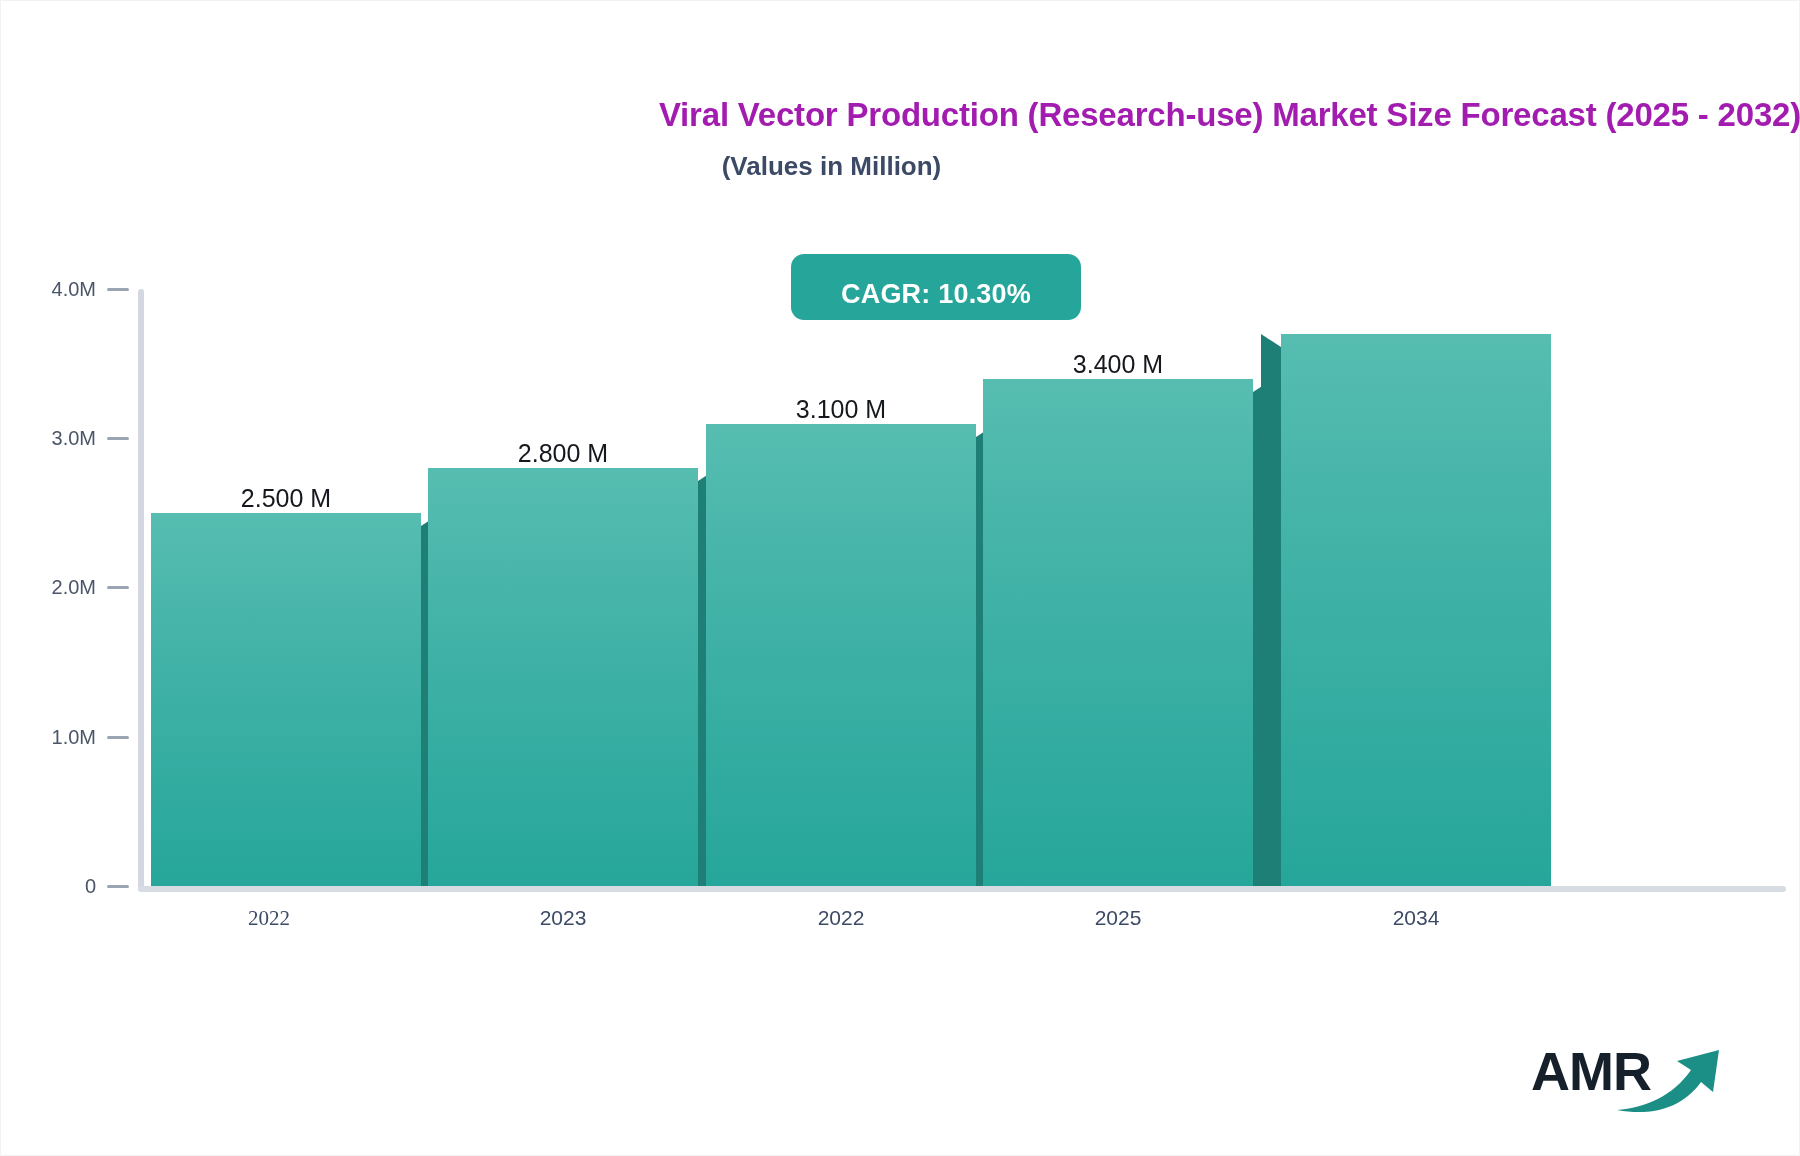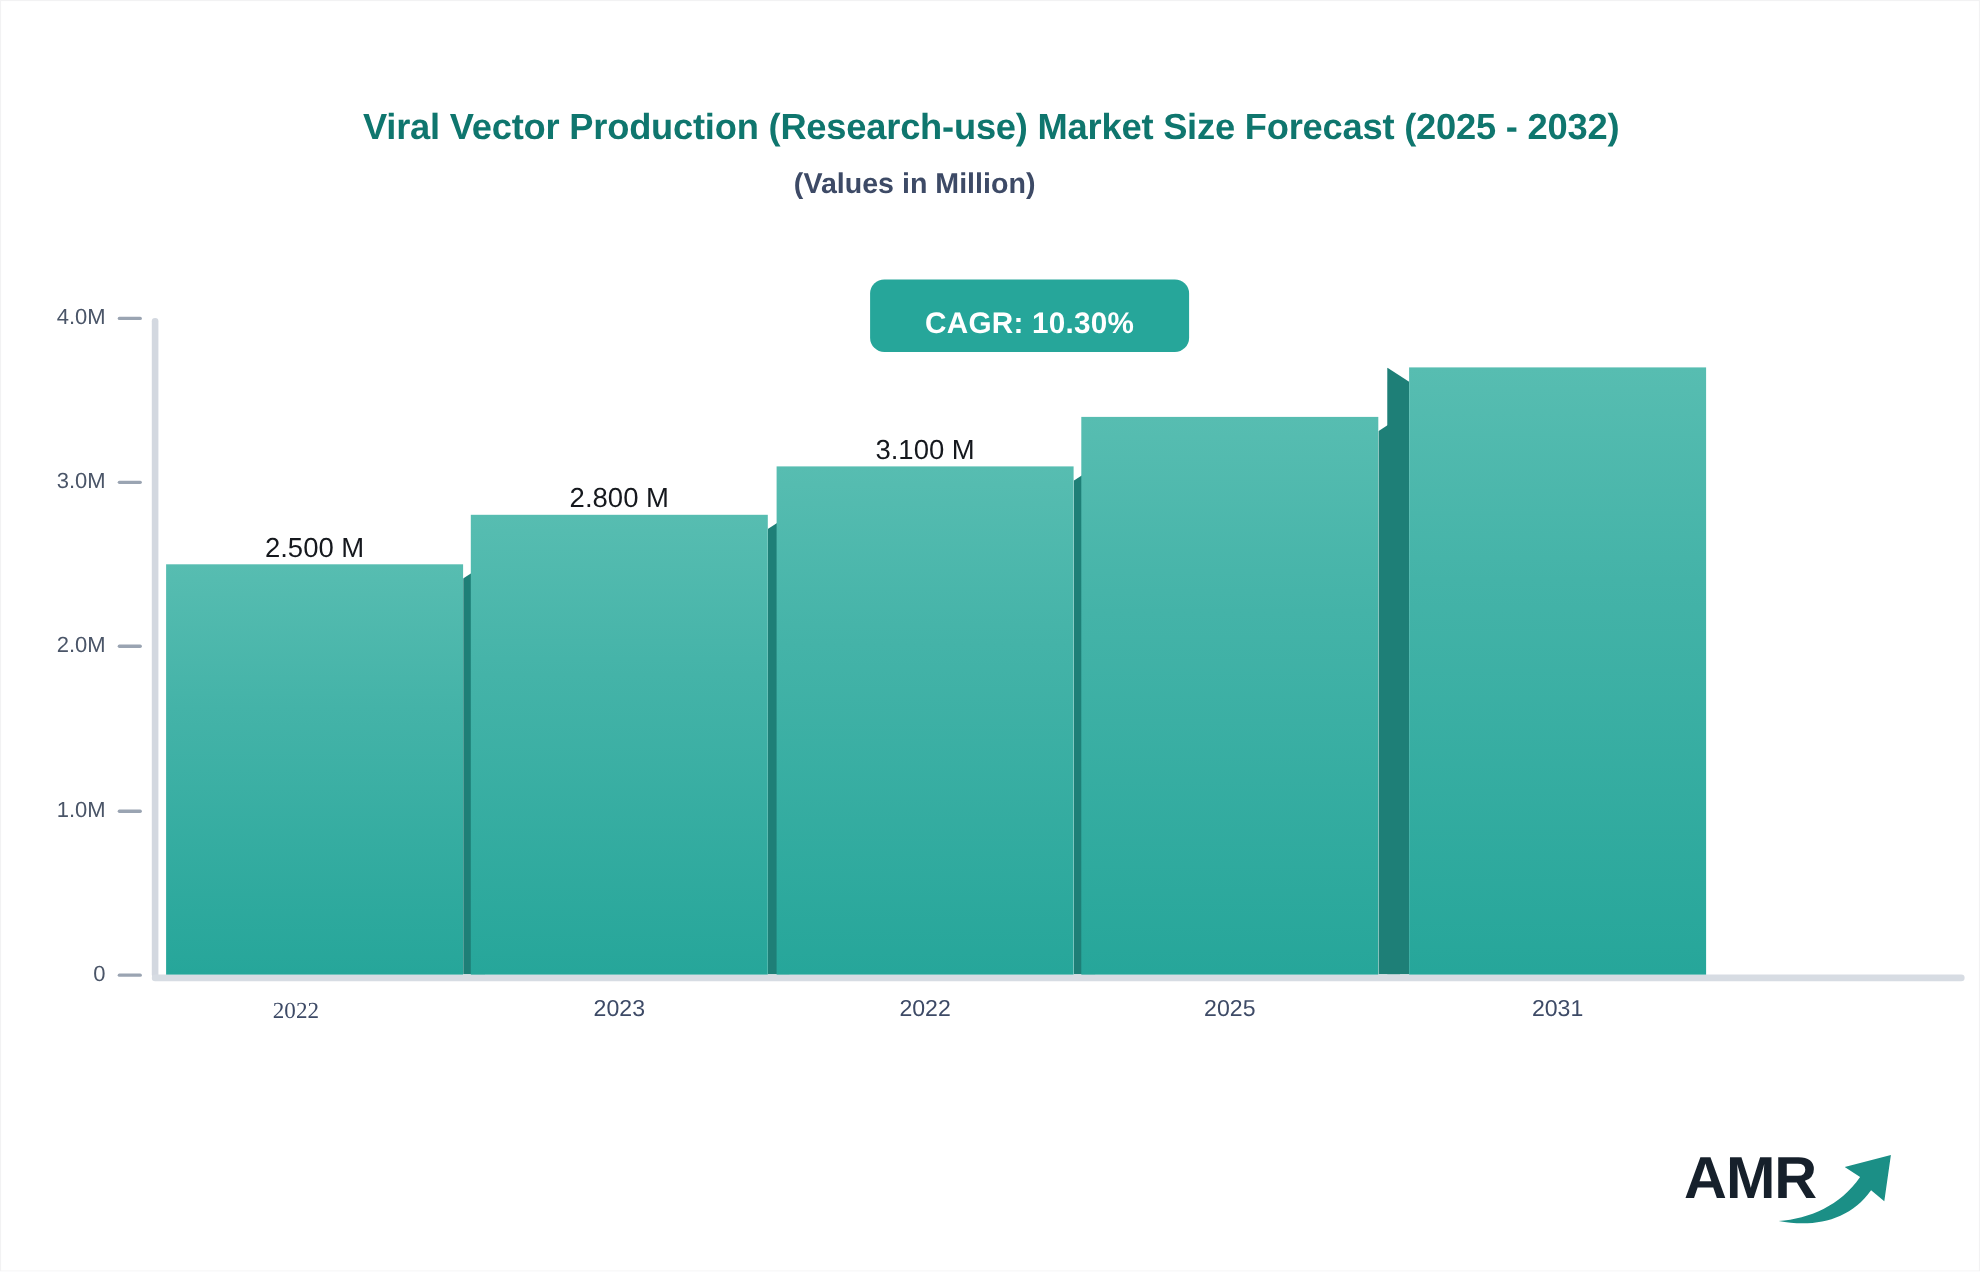--- a/index.html
+++ b/index.html
@@ -21,24 +21,24 @@
     box-sizing: border-box;
     border: 1px solid #f2f2f3;
   }
 
   
   #chart-title {
     position: absolute;
     left: 0;
     top: 95px;
     width: 1800px;
-    text-align: center;
+    text-align: right;
     font-size: 33px;
     font-weight: 700;
-    color: #0f766e;
+    color: #a21caf;
     letter-spacing: -0.2px;
   }
   #chart-subtitle {
     position: absolute;
     left: 0;
     top: 150px;
     width: 1661px;
     text-align: center;
     font-size: 26px;
     font-weight: 700;
@@ -230,27 +230,28 @@
       <div class="bar-front" style="height:462px;"></div>
       <div class="bar-side right" style="height:462px;"></div>
     </div>
     <div class="bar-value-label" style="left:680px; top:394px;">3.100 M</div>
     <div class="x-tick-label" style="left:680px;">2022</div>
 
     <div class="bar-group" style="left:982px; top:378px; width:270px; height:507px;">
       <div class="bar-front" style="height:507px;"></div>
       <div class="bar-side right" style="height:507px;"></div>
     </div>
+    <div class="bar-value-label" style="left:957px; top:349px;">3.400 M</div>
     <div class="x-tick-label" style="left:957px;">2025</div>
 
     <div class="bar-group" style="left:1280px; top:333px; width:270px; height:552px;">
       <div class="bar-front" style="height:552px;"></div>
       <div class="bar-side left" style="height:552px;"></div>
     </div>
-    <div class="x-tick-label" style="left:1255px;">2031</div>
+    <div class="x-tick-label" style="left:1255px;">2034</div>
 
   </div>
 
   <div id="amr-logo">
     <span class="amr-text">AMR</span>
     <span class="amr-arrow">
       <svg width="110" height="72" viewBox="0 0 110 72" xmlns="http://www.w3.org/2000/svg">
         <path d="M2 66 C 30 64, 58 52, 76 26 L 62 17 L 104 6 L 98 48 L 86 38 C 66 66, 34 72, 2 66 Z" fill="#1b8f86"></path>
       </svg>
     </span>

